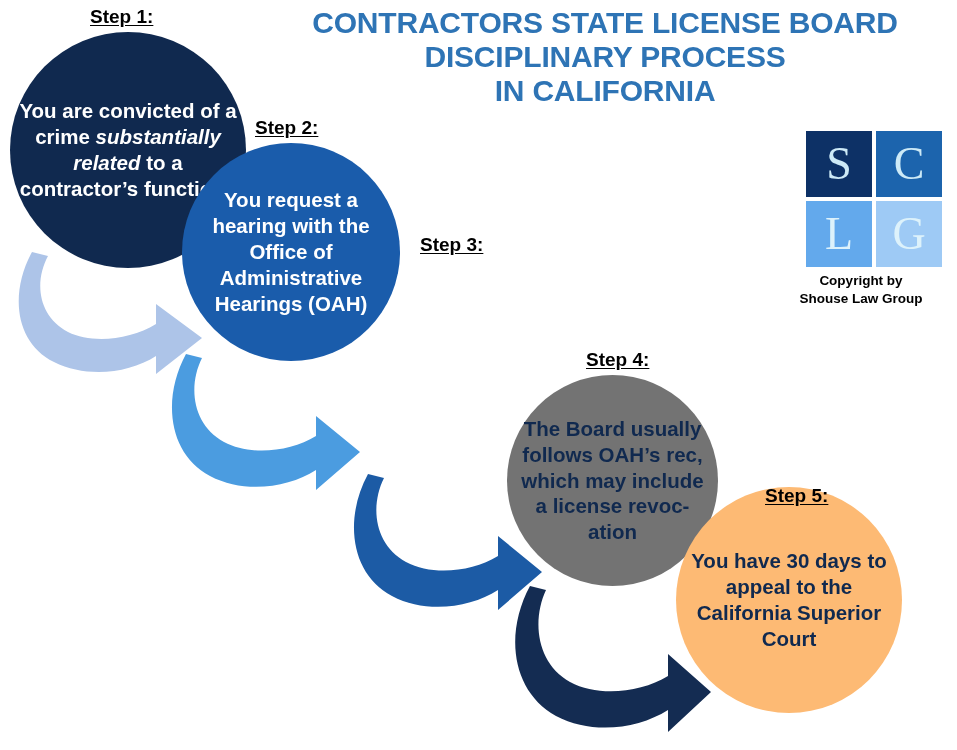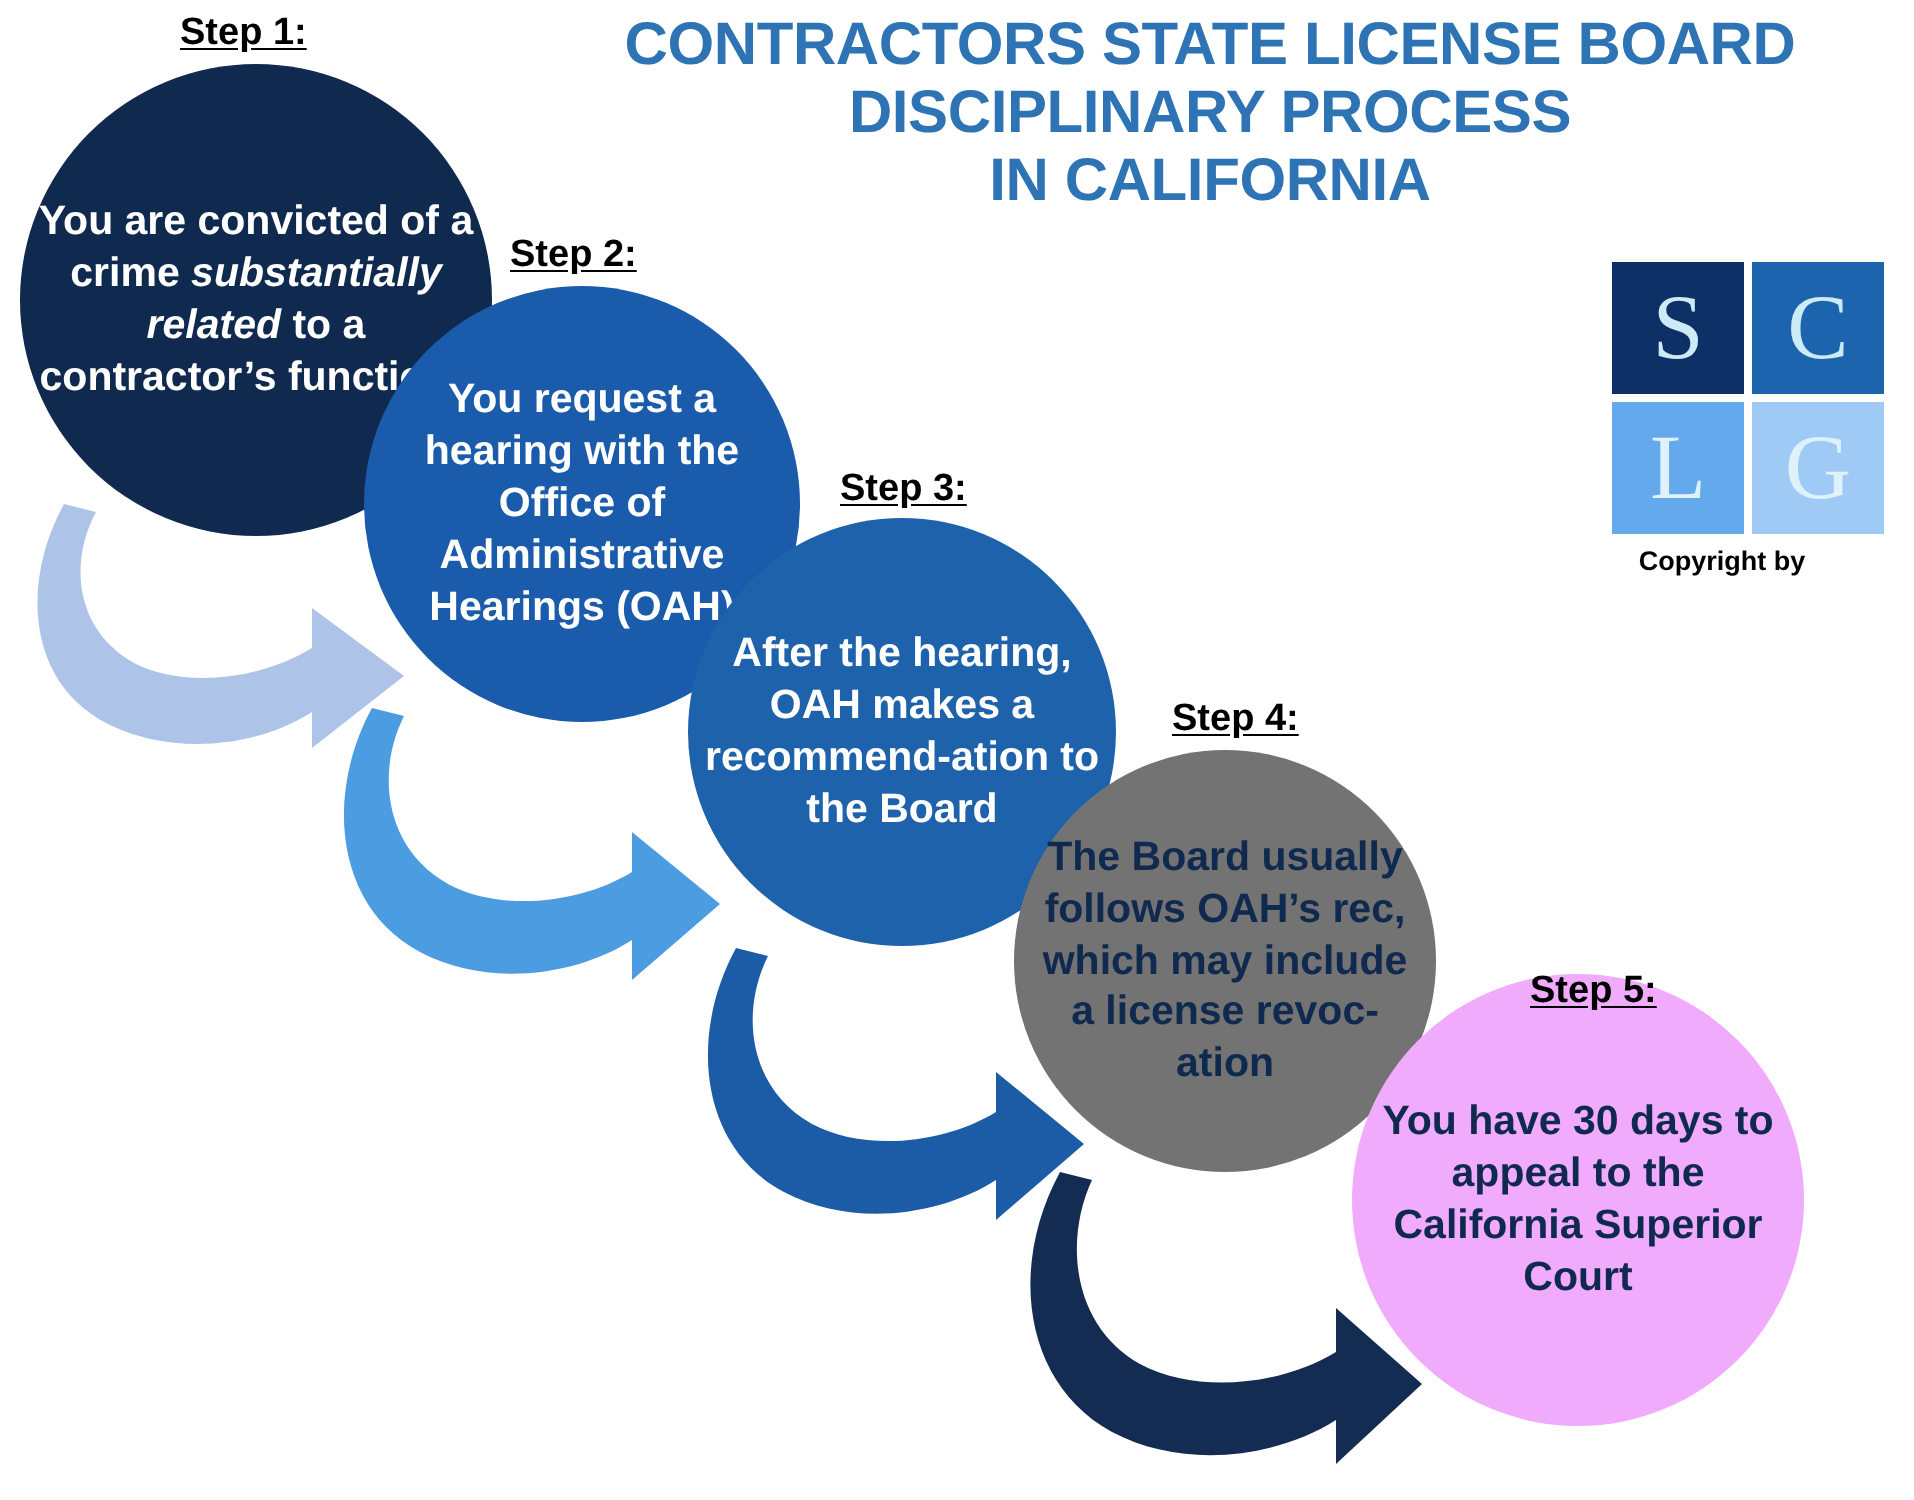--- a/index.html
+++ b/index.html
@@ -70,21 +70,21 @@
     justify-content:center;
     text-align:center;
     font-weight:bold;
     box-sizing:border-box;
   }
   .circle .ctext{display:block;width:100%;padding:0 6px;}
   .c1{background:#10294f;color:#ffffff;}
   .c2{background:#1a5cab;color:#ffffff;}
   .c3{background:#1e62ab;color:#ffffff;}
   .c4{background:#737373;color:#10294f;}
-  .c5{background:#f0abfc;color:#10294f;}
+  .c5{background:#fdba74;color:#10294f;}
 
   .arrow{position:absolute;}
   em{font-style:italic;}
 </style>
 </head>
 <body>
 
 <div id="stage">
 
   <div class="title">
@@ -95,20 +95,21 @@
 
   <div class="logo">
     <div class="logo-tile tile-s">S</div>
     <div class="logo-tile tile-c">C</div>
     <div class="logo-tile tile-l">L</div>
     <div class="logo-tile tile-g">G</div>
   </div>
 
   <div class="copyright">
     <div>Copyright by</div>
+    <div>Shouse Law Group</div>
   </div>
 
   <svg class="arrow" style="left:6px;top:246px;width:200px;height:135px;z-index:5;" viewBox="0 0 200 135" xmlns="http://www.w3.org/2000/svg">
     <path d="M26 6 C4 46 8 96 48 116 C80 132 122 128 150 110
              L150 128 L196 92 L150 58 L150 78
              C124 94 86 98 62 86 C32 70 28 36 42 10 Z" fill="#adc4e8"></path>
   </svg>
 
   <svg class="arrow" style="left:158px;top:348px;width:205px;height:150px;z-index:5;" viewBox="0 0 205 150" xmlns="http://www.w3.org/2000/svg">
     <path d="M28 6 C4 50 10 106 52 128 C86 146 130 140 158 122
@@ -132,23 +133,20 @@
   <div class="circle c1" style="left:10px;top:32px;width:236px;height:236px;font-size:20.5px;line-height:1.26;z-index:10;">
     <span class="ctext">You are convicted of a crime <em>substantially related</em> to a contractor’s functions</span>
   </div>
 
   <div class="step-label" style="left:255px;top:117px;">Step 2:</div>
   <div class="circle c2" style="left:182px;top:143px;width:218px;height:218px;font-size:20.5px;line-height:1.26;z-index:12;">
     <span class="ctext">You request a hearing with the Office of Administrative Hearings (OAH)</span>
   </div>
 
   <div class="step-label" style="left:420px;top:234px;">Step 3:</div>
-  <div class="circle c3" style="left:344px;top:259px;width:214px;height:214px;font-size:20.5px;line-height:1.26;z-index:14;">
-    <span class="ctext">After the hearing, OAH makes a recommend-ation to the Board</span>
-  </div>
 
   <div class="step-label" style="left:586px;top:349px;">Step 4:</div>
   <div class="circle c4" style="left:507px;top:375px;width:211px;height:211px;font-size:20.5px;line-height:1.26;z-index:16;">
     <span class="ctext">The Board usually follows OAH’s rec, which may include a license revoc-ation</span>
   </div>
 
   <div class="step-label" style="left:765px;top:461px;margin-top:24px;">Step 5:</div>
   <div class="circle c5" style="left:676px;top:487px;width:226px;height:226px;font-size:20.5px;line-height:1.27;z-index:18;">
     <span class="ctext">You have 30 days to appeal to the California Superior Court</span>
   </div>

